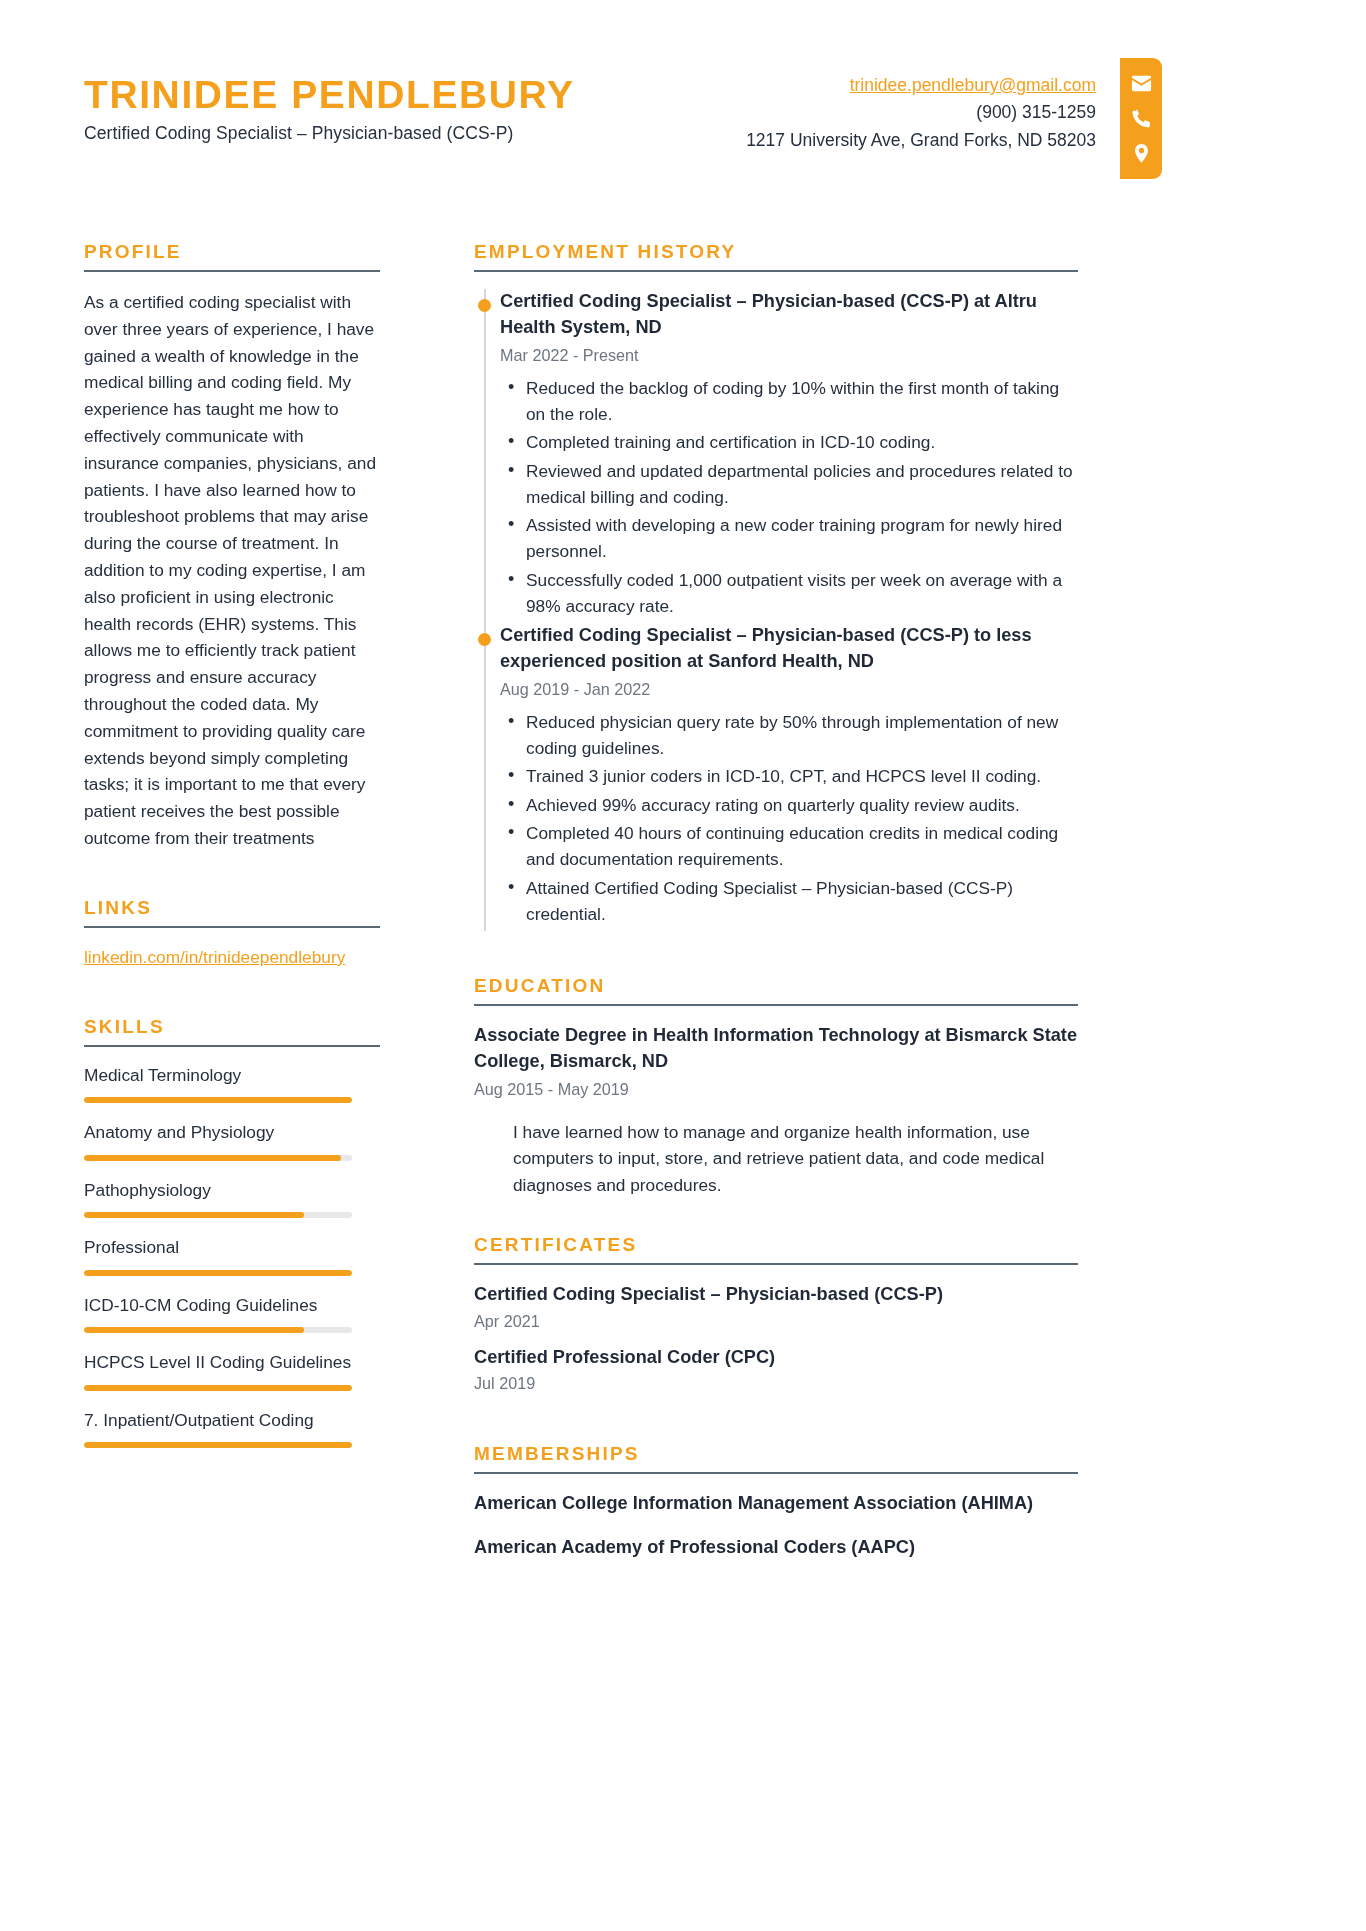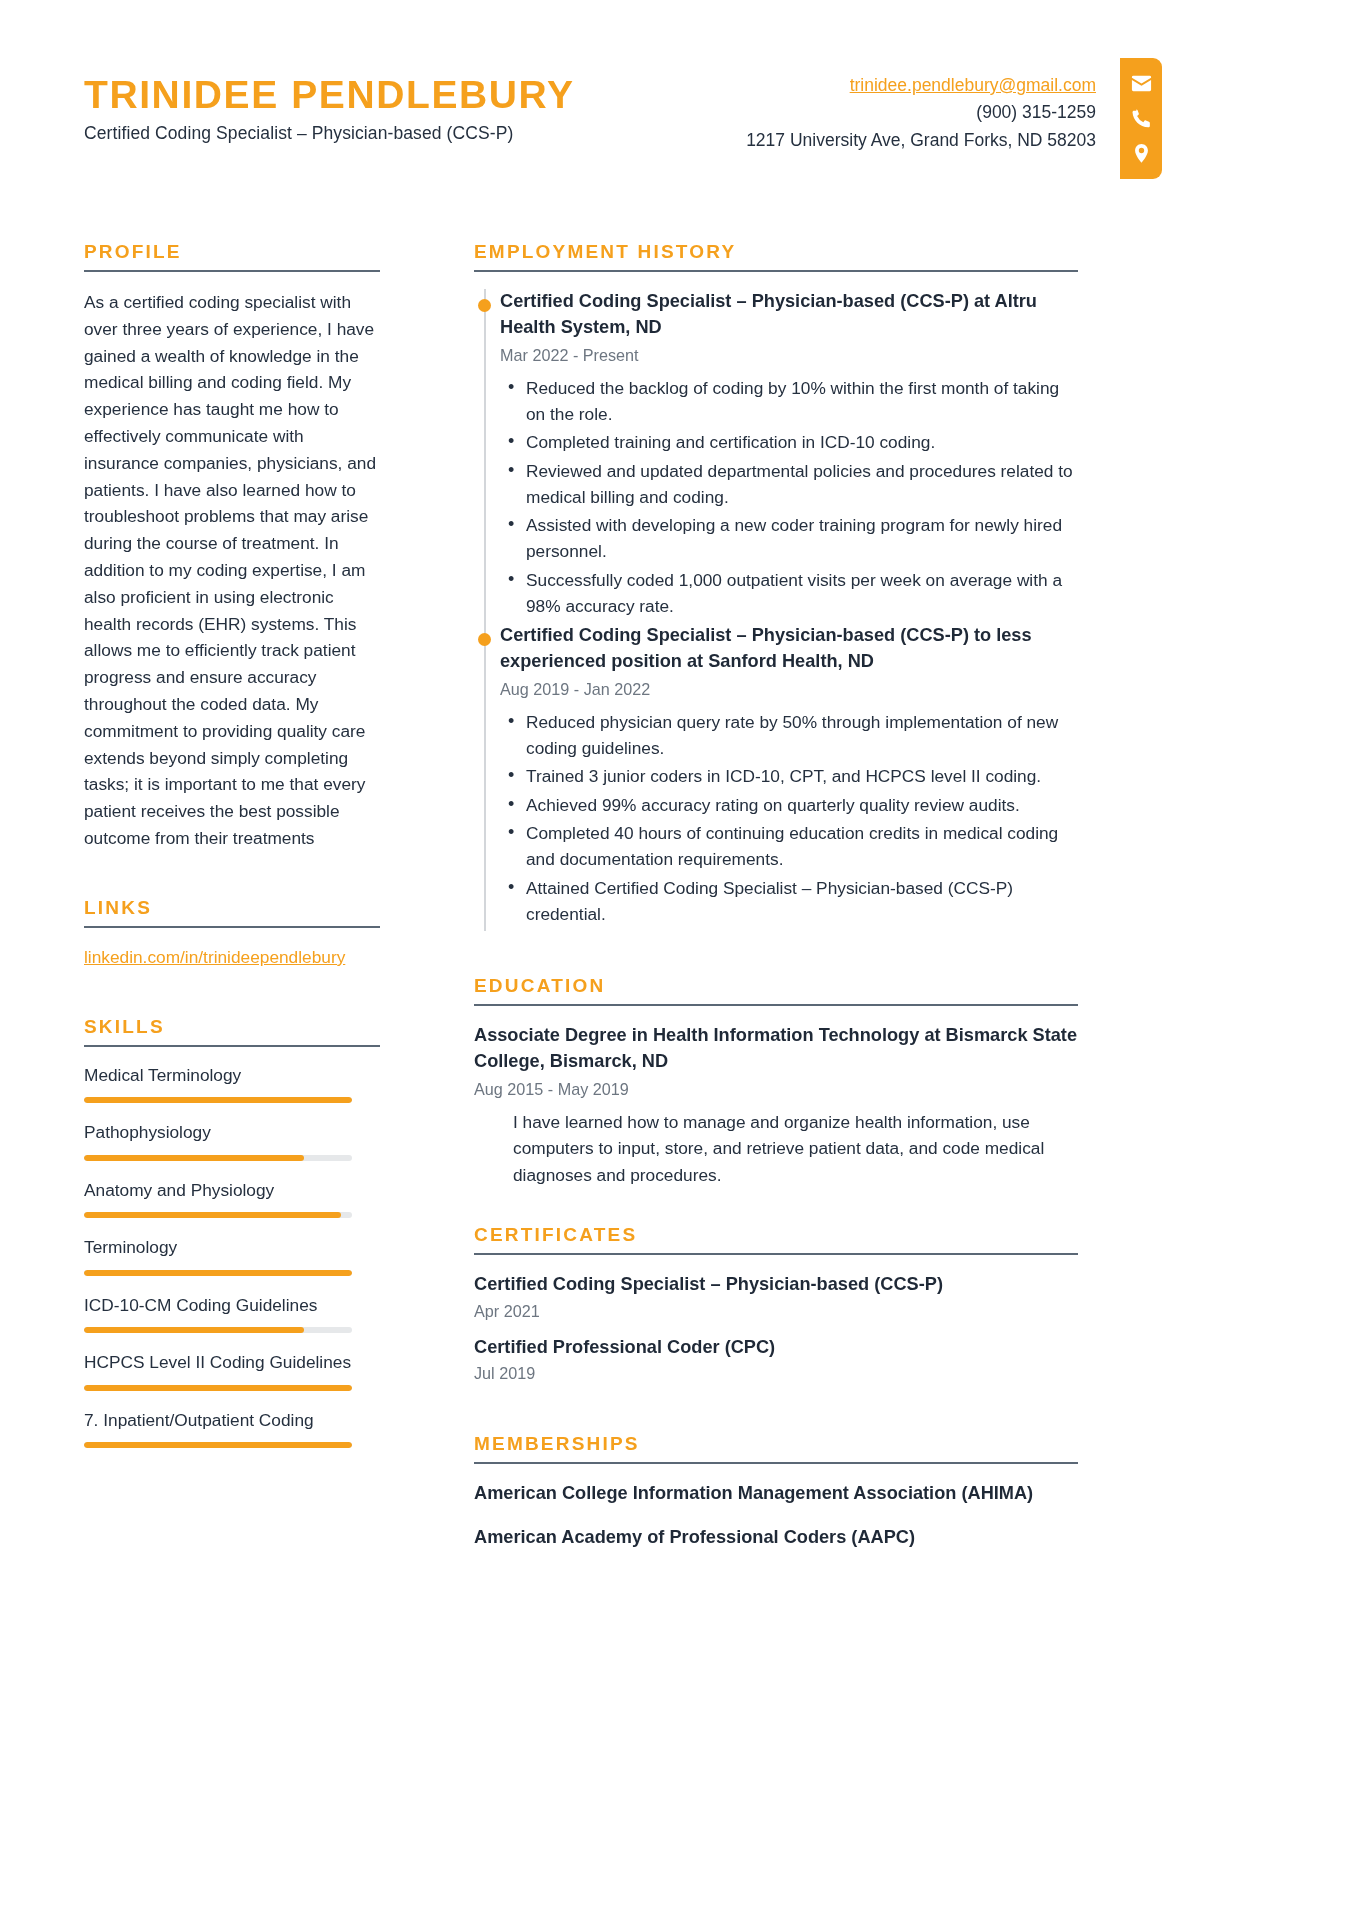--- a/index.html
+++ b/index.html
@@ -218,21 +218,21 @@
   .edu-degree {
     font-size: 18.2px;
     font-weight: bold;
     color: #1f2937;
     line-height: 1.42;
   }
   .edu-dates {
     font-size: 16.2px;
     color: #6d7681;
     margin-top: 5px;
-    margin-bottom: 10px;
+    margin-bottom: 20px;
   }
   .edu-desc {
     font-size: 17.3px;
     line-height: 1.53;
     color: #25303f;
     margin-left: 39px;
   }
 
   .cert-entry { margin-bottom: 14px; }
   .cert-name {
@@ -313,35 +313,35 @@
         <div class="section-rule"></div>
 
         <div class="skill">
           <div class="skill-name">Medical Terminology</div>
           <div class="skill-track">
             <div class="skill-fill" style="width: 100%;"></div>
           </div>
         </div>
 
         <div class="skill">
+          <div class="skill-name">Anatomy and Physiology</div>
+          <div class="skill-track">
+            <div class="skill-fill" style="width: 96%;"></div>
+          </div>
+        </div>
+
+        <div class="skill">
           <div class="skill-name">Pathophysiology</div>
           <div class="skill-track">
             <div class="skill-fill" style="width: 82%;"></div>
           </div>
         </div>
 
         <div class="skill">
-          <div class="skill-name">Anatomy and Physiology</div>
-          <div class="skill-track">
-            <div class="skill-fill" style="width: 96%;"></div>
-          </div>
-        </div>
-
-        <div class="skill">
-          <div class="skill-name">Terminology</div>
+          <div class="skill-name">Professional</div>
           <div class="skill-track">
             <div class="skill-fill" style="width: 100%;"></div>
           </div>
         </div>
 
         <div class="skill">
           <div class="skill-name">ICD-10-CM Coding Guidelines</div>
           <div class="skill-track">
             <div class="skill-fill" style="width: 82%;"></div>
           </div>

